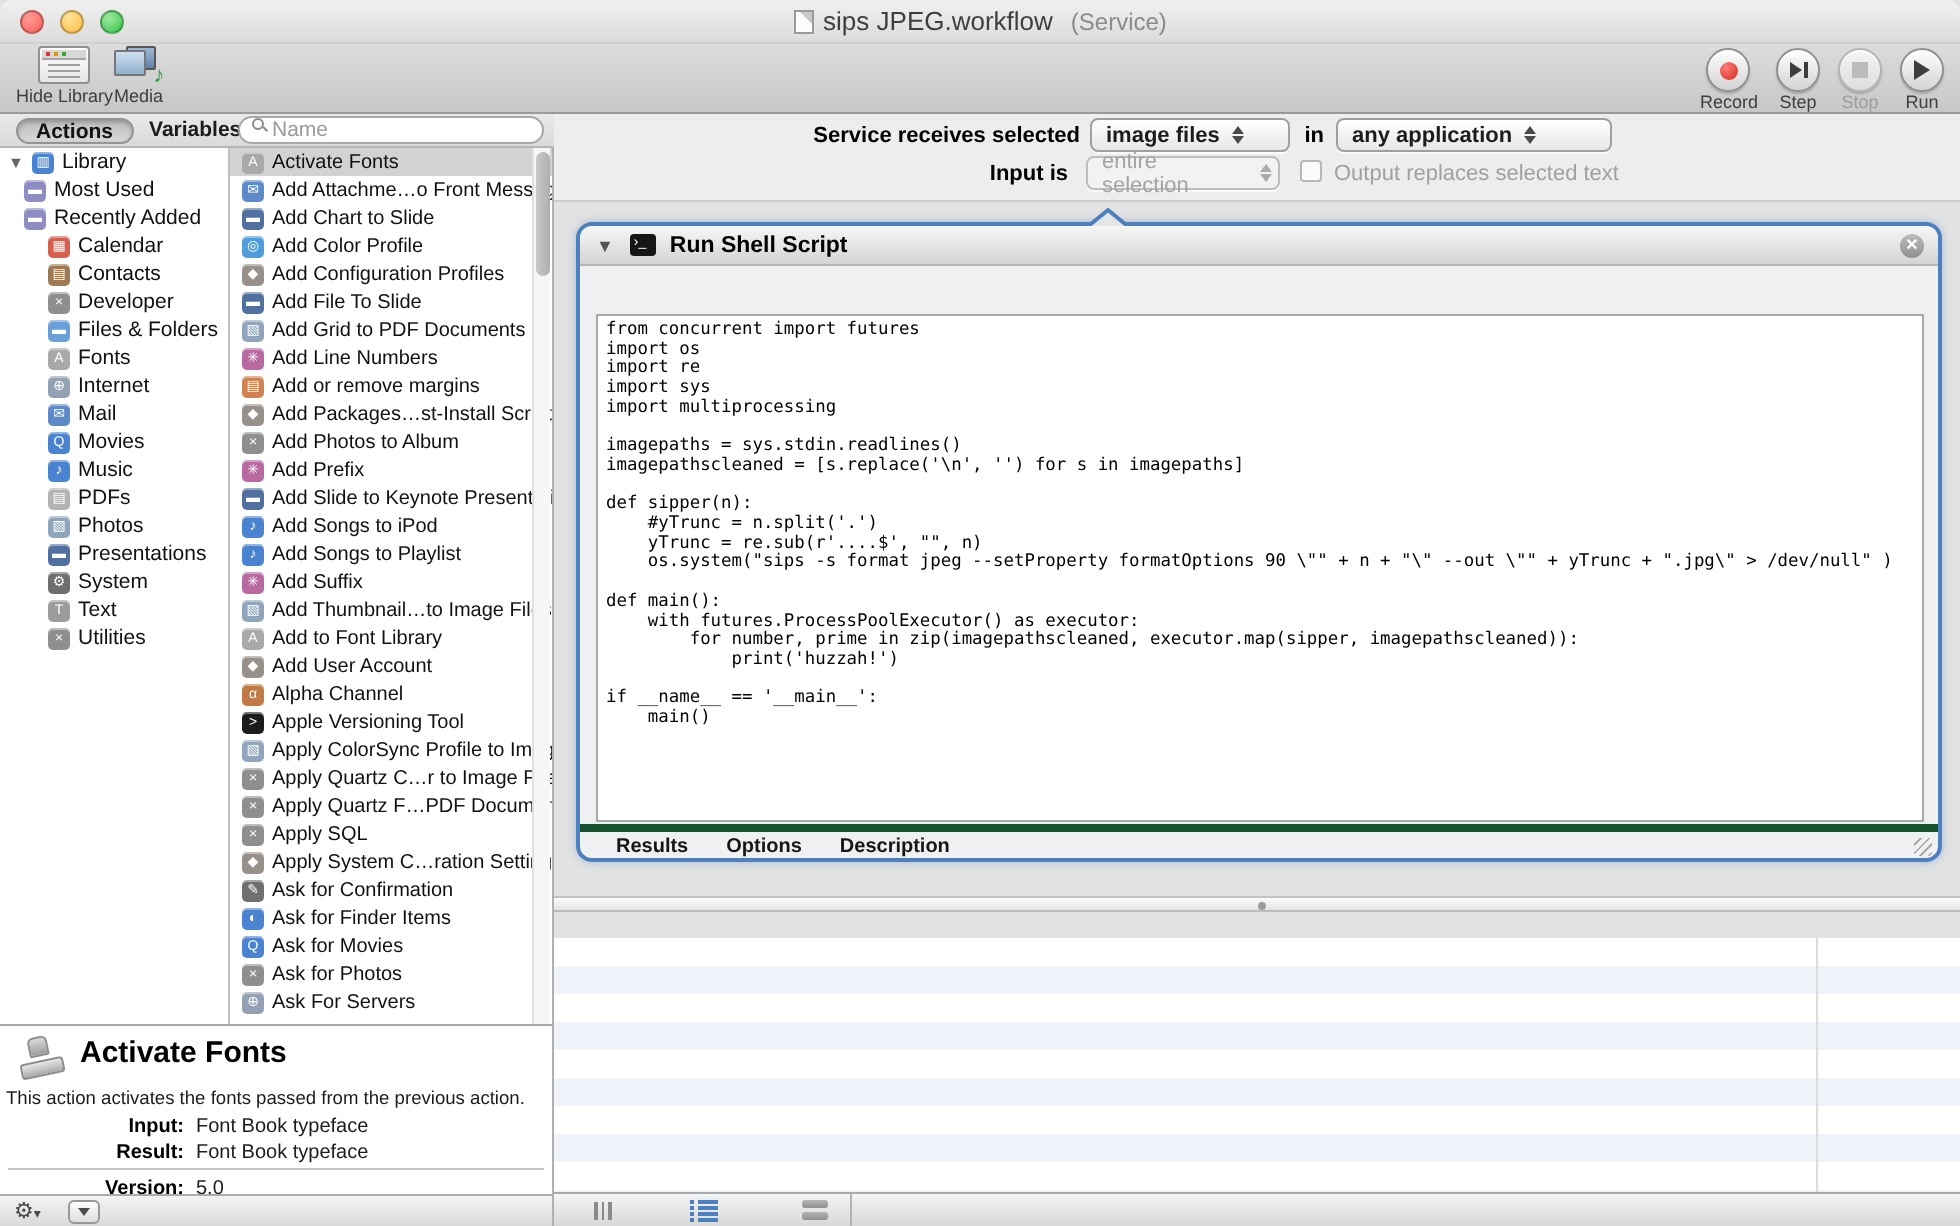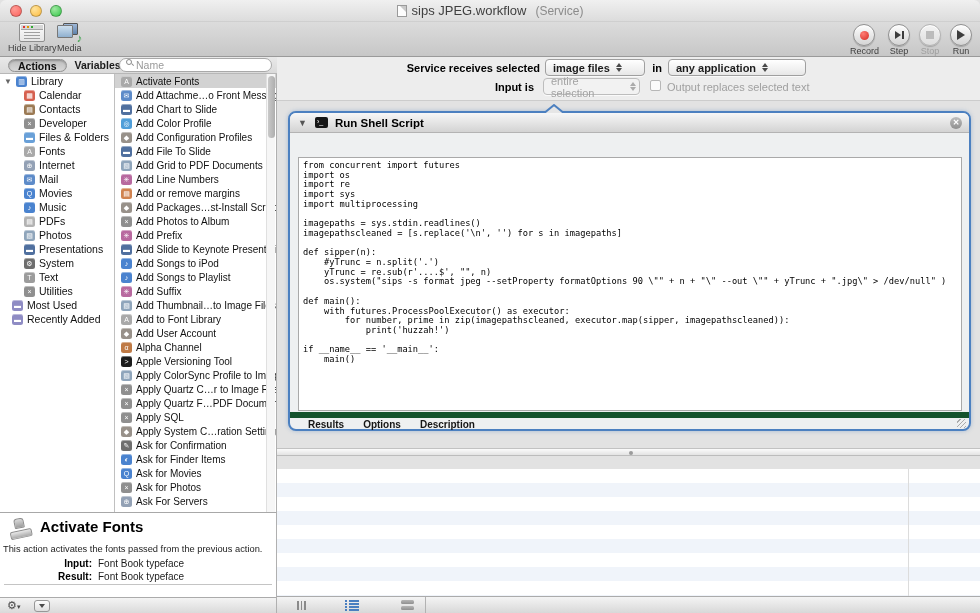--- a/index.html
+++ b/index.html
@@ -109,21 +109,21 @@
   .block-title { margin-left:7px; font-size:11.5px; font-weight:bold; color:#000; }
   .close-btn { position:absolute; right:7px; top:4px; width:12px; height:12px; border-radius:50%;
     background:linear-gradient(#bdbdbd,#8f8f8f); color:#fff; font-size:8px; line-height:12px; text-align:center; font-weight:bold; }
   .shell-row { position:absolute; left:0; top:22px; right:0; height:20px; display:flex; align-items:center; }
   .shell-label { margin-left:10px; font-size:11px; color:#000; }
   .popup.inblock { position:static; margin-left:7px; width:112px; font-weight:normal; }
   .passinput-label { position:absolute; right:122px; font-size:11px; color:#000; }
   .popup.passinput { position:absolute; right:10px; width:104px; font-weight:normal; }
   .code-area { position:absolute; left:8px; top:44px; width:664px; height:254px; background:#fff; border:1px solid #a9a9a9; overflow:hidden; }
   .code-area pre { margin:0; padding:3px 4px; font-family:"DejaVu Sans Mono","Liberation Mono",monospace; font-size:8.7px; line-height:9.7px; color:#000; white-space:pre; }
-  .block-tabs { position:absolute; left:0; right:0; top:299px; height:19px; border-top:6px solid #14532d; display:flex; align-items:center; gap:19px; padding-left:18px; }
+  .block-tabs { position:absolute; left:0; right:0; top:299px; height:19px; border-top:4px solid #14532d; display:flex; align-items:center; gap:19px; padding-left:18px; }
   .block-tab { font-size:10px; font-weight:bold; color:#161616; }
   .grip { position:absolute; right:3px; bottom:3px; width:9px; height:9px;
     background:repeating-linear-gradient(135deg, transparent 0 2px, #9a9a9a 2px 3px); opacity:.8; }
 
   
   .splitter { position:absolute; left:0; top:391px; width:703px; height:8px;
     background:linear-gradient(#fbfbfb,#e3e3e3); border-top:1px solid #c2c2c2; border-bottom:1px solid #bcbcbc; }
   .splitter-dot { position:absolute; left:50%; top:2px; width:4px; height:4px; border-radius:50%; background:#9b9b9b; }
   .log-header { position:absolute; left:0; top:399px; width:703px; height:13px;
     background:linear-gradient(#fdfdfd,#ebebeb); border-bottom:1px solid #c6c6c6; }
@@ -236,90 +236,90 @@
     <input class="search-input" placeholder="Name" style="">
   </span>
 </div>
 
 <div class="list-a">
   <div class="tree-row">
     <span class="disc">▼</span>
     <span class="licon" id="library-root-icon" style="background: rgb(74, 131, 207);">▥</span>
     <span class="lbl">Library</span>
   </div>
-  <div id="library-items">
-      <div class="tree-row child">
-        <span class="licon" style="background: rgb(214, 96, 79);">▦</span>
-        <span class="lbl">Calendar</span>
-      </div>
-      <div class="tree-row child">
-        <span class="licon" style="background: rgb(155, 122, 84);">▤</span>
-        <span class="lbl">Contacts</span>
-      </div>
-      <div class="tree-row child">
-        <span class="licon" style="background: rgb(143, 143, 143);">×</span>
-        <span class="lbl">Developer</span>
-      </div>
-      <div class="tree-row child">
-        <span class="licon" style="background: rgb(105, 160, 216);">▬</span>
-        <span class="lbl">Files &amp; Folders</span>
-      </div>
-      <div class="tree-row child">
-        <span class="licon" style="background: rgb(169, 169, 169);">A</span>
-        <span class="lbl">Fonts</span>
-      </div>
-      <div class="tree-row child">
-        <span class="licon" style="background: rgb(147, 161, 181);">⊕</span>
-        <span class="lbl">Internet</span>
-      </div>
-      <div class="tree-row child">
-        <span class="licon" style="background: rgb(93, 139, 201);">✉</span>
-        <span class="lbl">Mail</span>
-      </div>
-      <div class="tree-row child">
-        <span class="licon" style="background: rgb(74, 131, 207);">Q</span>
-        <span class="lbl">Movies</span>
-      </div>
-      <div class="tree-row child">
-        <span class="licon" style="background: rgb(74, 131, 207);">♪</span>
-        <span class="lbl">Music</span>
-      </div>
-      <div class="tree-row child">
-        <span class="licon" style="background: rgb(179, 179, 179);">▤</span>
-        <span class="lbl">PDFs</span>
-      </div>
-      <div class="tree-row child">
-        <span class="licon" style="background: rgb(143, 165, 187);">▧</span>
-        <span class="lbl">Photos</span>
-      </div>
-      <div class="tree-row child">
-        <span class="licon" style="background: rgb(80, 112, 159);">▬</span>
-        <span class="lbl">Presentations</span>
-      </div>
-      <div class="tree-row child">
-        <span class="licon" style="background: rgb(110, 110, 110);">⚙</span>
-        <span class="lbl">System</span>
-      </div>
-      <div class="tree-row child">
-        <span class="licon" style="background: rgb(156, 156, 156);">T</span>
-        <span class="lbl">Text</span>
-      </div>
-      <div class="tree-row child">
-        <span class="licon" style="background: rgb(143, 143, 143);">×</span>
-        <span class="lbl">Utilities</span>
-      </div>
-    </div>
   <div id="library-special">
       <div class="tree-row special">
         <span class="licon" style="background: rgb(143, 140, 196);">▬</span>
         <span class="lbl">Most Used</span>
       </div>
       <div class="tree-row special">
         <span class="licon" style="background: rgb(143, 140, 196);">▬</span>
         <span class="lbl">Recently Added</span>
+      </div>
+    </div>
+  <div id="library-items">
+      <div class="tree-row child">
+        <span class="licon" style="background: rgb(214, 96, 79);">▦</span>
+        <span class="lbl">Calendar</span>
+      </div>
+      <div class="tree-row child">
+        <span class="licon" style="background: rgb(155, 122, 84);">▤</span>
+        <span class="lbl">Contacts</span>
+      </div>
+      <div class="tree-row child">
+        <span class="licon" style="background: rgb(143, 143, 143);">×</span>
+        <span class="lbl">Developer</span>
+      </div>
+      <div class="tree-row child">
+        <span class="licon" style="background: rgb(105, 160, 216);">▬</span>
+        <span class="lbl">Files &amp; Folders</span>
+      </div>
+      <div class="tree-row child">
+        <span class="licon" style="background: rgb(169, 169, 169);">A</span>
+        <span class="lbl">Fonts</span>
+      </div>
+      <div class="tree-row child">
+        <span class="licon" style="background: rgb(147, 161, 181);">⊕</span>
+        <span class="lbl">Internet</span>
+      </div>
+      <div class="tree-row child">
+        <span class="licon" style="background: rgb(93, 139, 201);">✉</span>
+        <span class="lbl">Mail</span>
+      </div>
+      <div class="tree-row child">
+        <span class="licon" style="background: rgb(74, 131, 207);">Q</span>
+        <span class="lbl">Movies</span>
+      </div>
+      <div class="tree-row child">
+        <span class="licon" style="background: rgb(74, 131, 207);">♪</span>
+        <span class="lbl">Music</span>
+      </div>
+      <div class="tree-row child">
+        <span class="licon" style="background: rgb(179, 179, 179);">▤</span>
+        <span class="lbl">PDFs</span>
+      </div>
+      <div class="tree-row child">
+        <span class="licon" style="background: rgb(143, 165, 187);">▧</span>
+        <span class="lbl">Photos</span>
+      </div>
+      <div class="tree-row child">
+        <span class="licon" style="background: rgb(80, 112, 159);">▬</span>
+        <span class="lbl">Presentations</span>
+      </div>
+      <div class="tree-row child">
+        <span class="licon" style="background: rgb(110, 110, 110);">⚙</span>
+        <span class="lbl">System</span>
+      </div>
+      <div class="tree-row child">
+        <span class="licon" style="background: rgb(156, 156, 156);">T</span>
+        <span class="lbl">Text</span>
+      </div>
+      <div class="tree-row child">
+        <span class="licon" style="background: rgb(143, 143, 143);">×</span>
+        <span class="lbl">Utilities</span>
       </div>
     </div>
 </div>
 
 <div class="list-b">
   <div id="action-items">
       <div class="action-row selected">
         <span class="licon" style="background: rgb(169, 169, 169);">A</span>
         <span class="lbl">Activate Fonts</span>
       </div>
@@ -559,19 +559,23 @@
   <div class="desc-text">This action activates the fonts passed from the previous action.</div>
   <div class="kv input-row">
     <span class="k">Input:</span>
     <span class="v">Font Book typeface</span>
   </div>
   <div class="kv result-row">
     <span class="k">Result:</span>
     <span class="v">Font Book typeface</span>
   </div>
   <div class="desc-divider"></div>
+  <div class="kv version-row">
+    <span class="k">Version:</span>
+    <span class="v">5.0</span>
+  </div>
   <div class="bottom-bar-left">
     <span class="gear-btn">⚙<span class="gear-caret">▾</span></span>
     <span class="desc-toggle-btn">
         <i></i>
       </span>
   </div>
 </div>
 
 </body></html>

